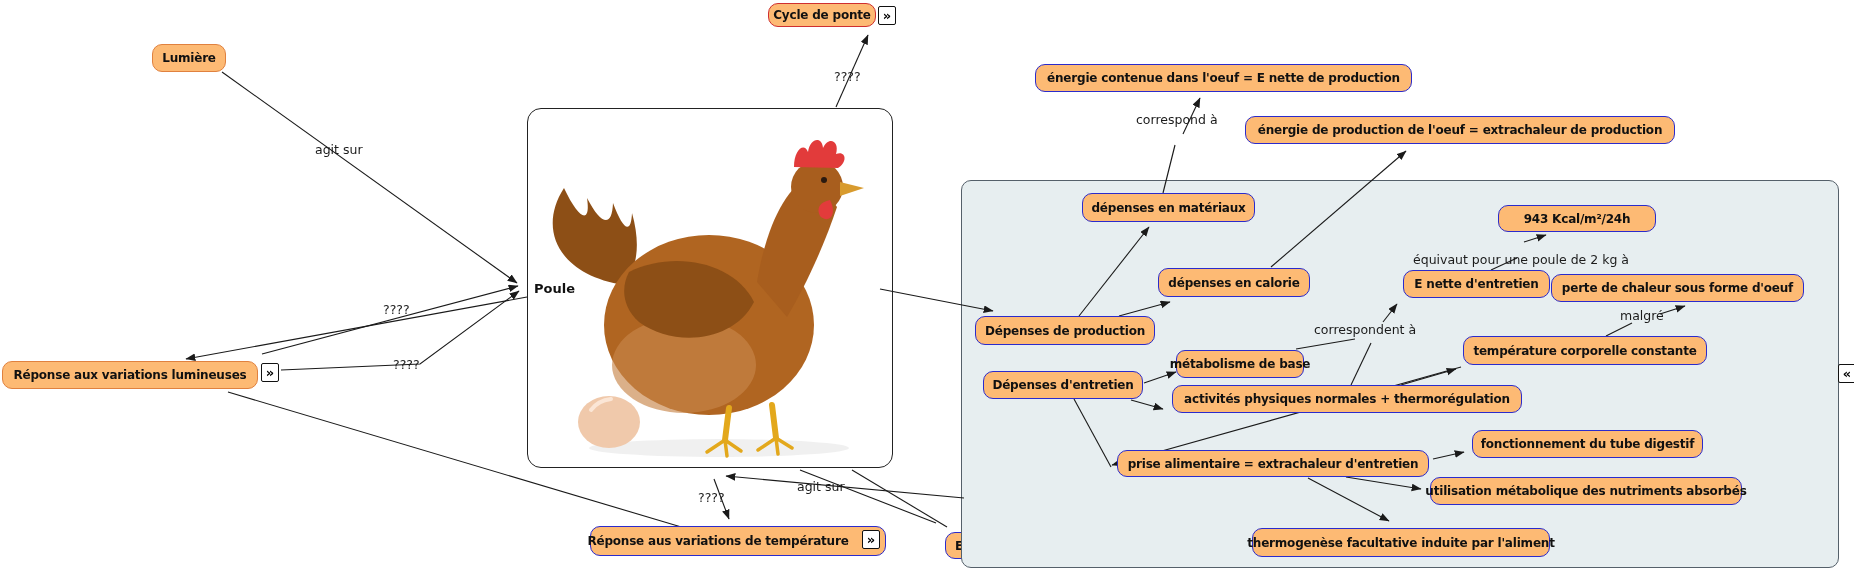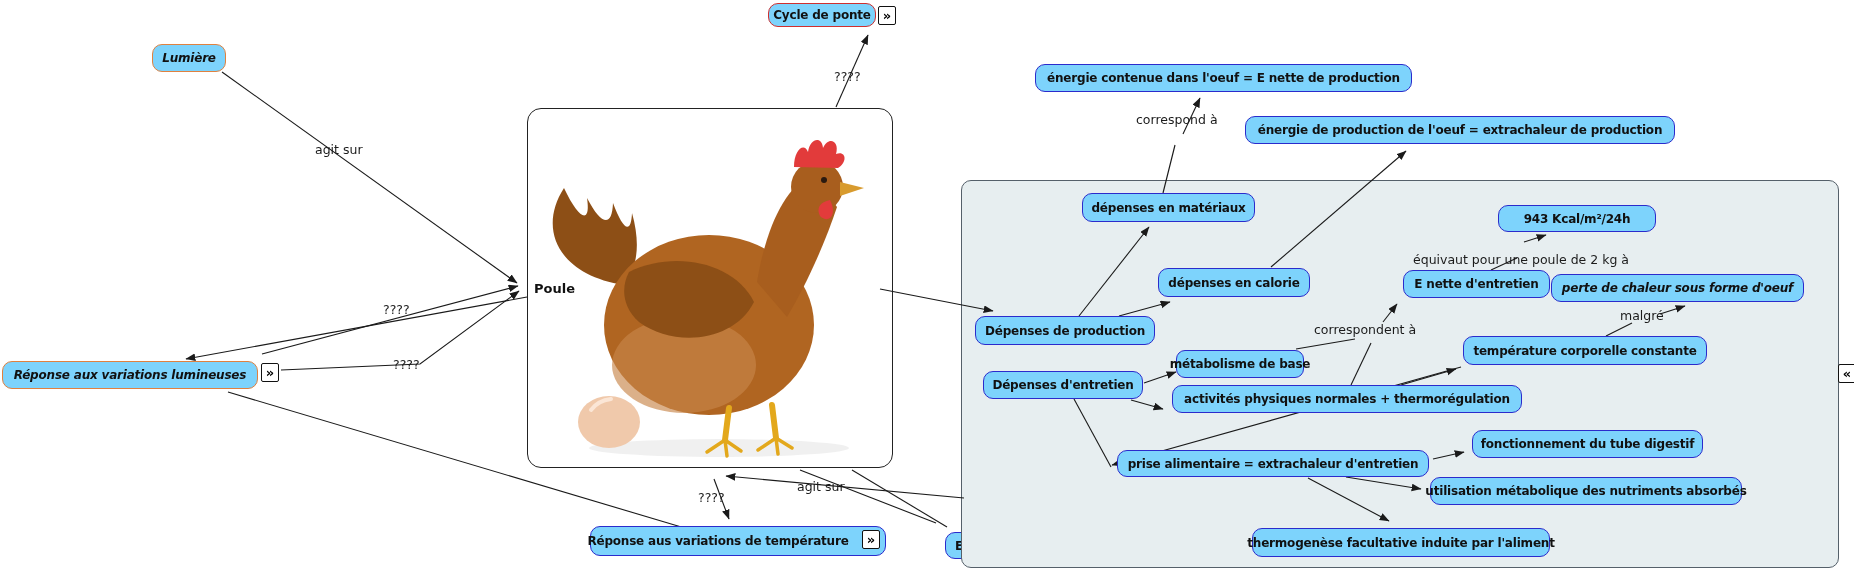--- a/index.html
+++ b/index.html
@@ -1,22 +1,22 @@
 <!DOCTYPE html>
 <html><head>
 <meta charset="utf-8">
 <style>
   html,body{margin:0;padding:0;background:#fff;}
   #canvas{position:relative;width:1854px;height:574px;background:#ffffff;overflow:hidden;
           font-family:"DejaVu Sans",sans-serif;}
   .node{position:absolute;display:flex;align-items:center;justify-content:center;
-        background:#7dd3fc;border:1.6px solid #2b2bcc;border-radius:10px;
+        background:#fdba74;border:1.6px solid #2b2bcc;border-radius:10px;
         font-weight:bold;font-size:12px;letter-spacing:-0.2px;color:#111;
         white-space:nowrap;z-index:4;box-sizing:border-box;}
-  .node.orange{border-color:#e0813f;font-style:italic;}
+  .node.orange{border-color:#e0813f;}
   .node.red{border-color:#cf2f2f;}
   .panel{position:absolute;left:961px;top:180px;width:878px;height:388px;
          background:#e7eef0;border:1px solid #55606a;border-radius:10px;z-index:1;box-sizing:border-box;}
   .poule-box{position:absolute;left:527px;top:108px;width:366px;height:360px;
          background:#ffffff;border:1.5px solid #222;border-radius:14px;z-index:2;box-sizing:border-box;}
   .poule-label{position:absolute;left:6px;top:172px;font-weight:bold;font-size:13px;color:#111;z-index:5;}
   .elabel{position:absolute;font-size:12.5px;color:#1b1b1b;white-space:nowrap;z-index:4;}
   .icon{position:absolute;width:16px;height:17px;background:#fff;border:1.6px solid #111;
         border-radius:2px;display:flex;align-items:center;justify-content:center;
         font-weight:bold;font-size:13px;line-height:1;color:#000;z-index:5;box-sizing:content-box;}
@@ -148,21 +148,21 @@
   </div>
 
   <div class="node" style="left:1498px;top:205px;width:158px;height:27px;">
     <span>943 Kcal/m²/24h</span>
   </div>
 
   <div class="node" style="left:1403px;top:270px;width:147px;height:28px;">
     <span>E nette d'entretien</span>
   </div>
 
-  <div class="node" style="left:1551px;top:274px;width:253px;height:28px;font-style:italic;">
+  <div class="node" style="left:1551px;top:274px;width:253px;height:28px;">
     <span>perte de chaleur sous forme d'oeuf</span>
   </div>
 
   <div class="node" style="left:1463px;top:336px;width:244px;height:29px;">
     <span>température corporelle constante</span>
   </div>
 
   <div class="node" style="left:1176px;top:350px;width:128px;height:28px;border-radius:9px;">
     <span>métabolisme de base</span>
   </div>

